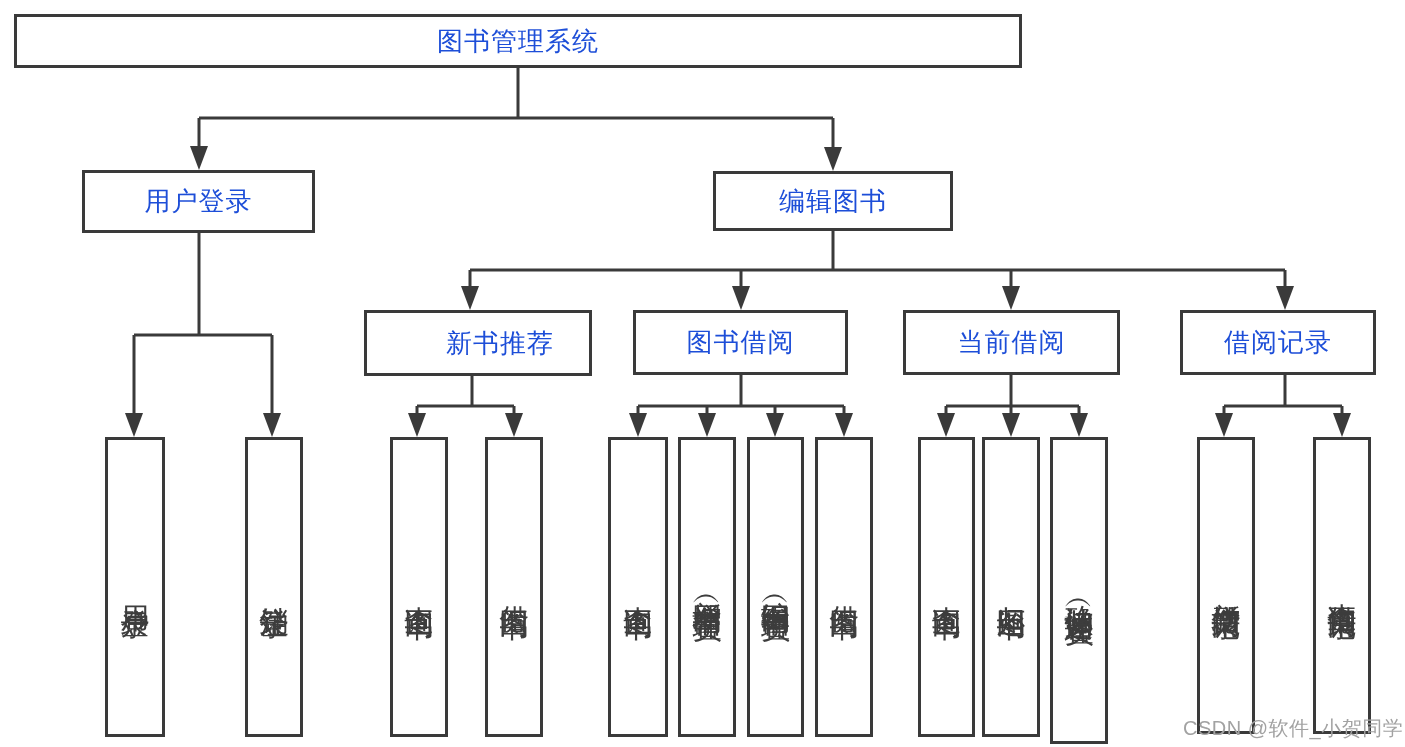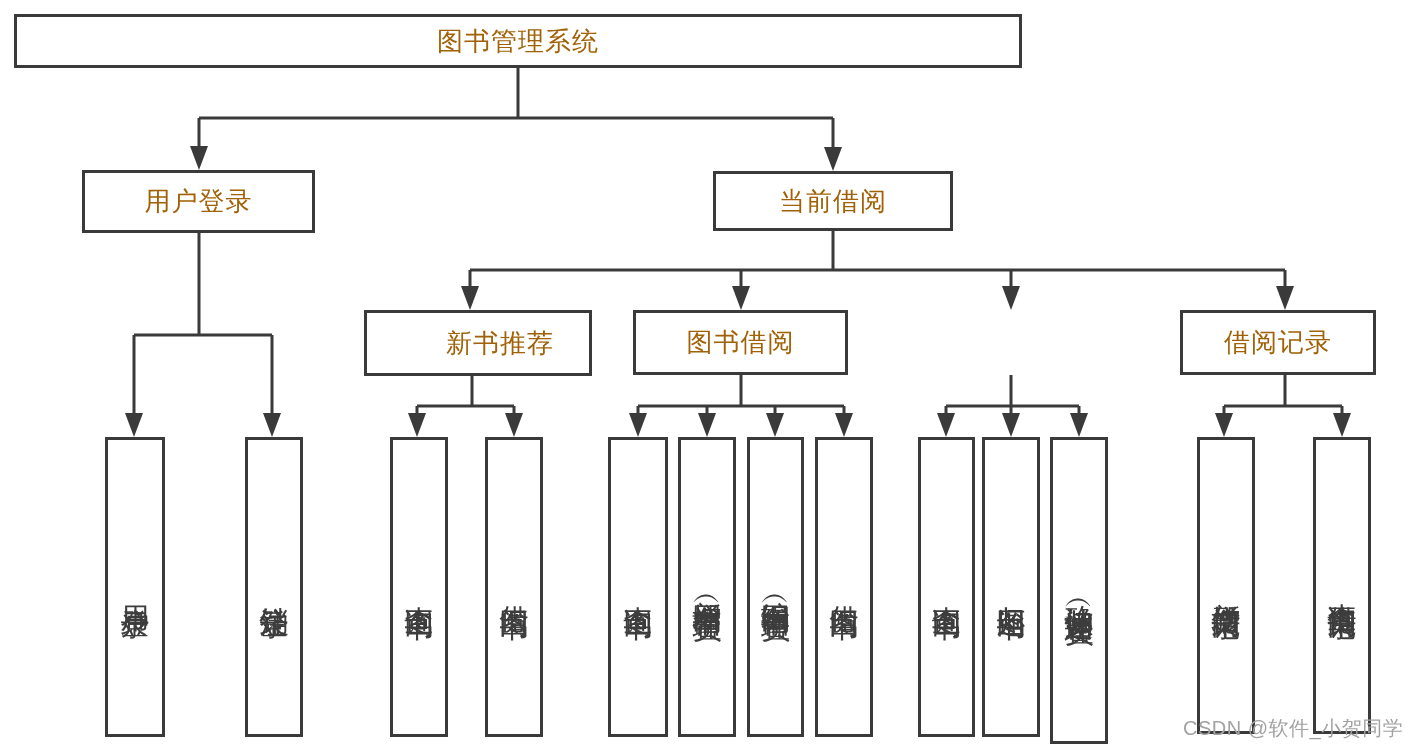--- a/index.html
+++ b/index.html
@@ -10,21 +10,21 @@
     font-family:"Liberation Sans","DejaVu Sans",sans-serif;
     overflow:hidden;
   }
   .connectors{position:absolute;left:0;top:0;width:1405px;height:747px;}
   .node{
     position:absolute;
     box-sizing:border-box;
     border:3px solid #3a3a3a;
     background:#ffffff;
     display:flex;align-items:center;justify-content:center;
-    color:#a16207;
+    color:#1d4ed8;
     font-size:26px;
     letter-spacing:1px;
     white-space:nowrap;
   }
   .leaf{
     position:absolute;
     box-sizing:border-box;
     border:3px solid #3a3a3a;
     background:#ffffff;
     display:flex;align-items:center;justify-content:center;
@@ -95,28 +95,31 @@
   </svg>
 
   <div class="node" style="left:14px;top:14px;width:1008px;height:54px;">
     <span>图书管理系统</span>
   </div>
 
   <div class="node" style="left:82px;top:170px;width:233px;height:63px;">
     <span>用户登录</span>
   </div>
   <div class="node" style="left:713px;top:171px;width:240px;height:60px;">
-    <span>当前借阅</span>
+    <span>编辑图书</span>
   </div>
 
   <div class="node" style="left:364px;top:310px;width:228px;height:66px;padding-left:44px;">
     <span>新书推荐</span>
   </div>
   <div class="node" style="left:633px;top:310px;width:215px;height:65px;">
     <span>图书借阅</span>
+  </div>
+  <div class="node" style="left:903px;top:310px;width:217px;height:65px;">
+    <span>当前借阅</span>
   </div>
   <div class="node" style="left:1180px;top:310px;width:196px;height:65px;">
     <span>借阅记录</span>
   </div>
 
   <div class="leaf" style="left:105px;top:437px;width:60px;height:300px;">
     <span>用户登录</span>
   </div>
   <div class="leaf" style="left:245px;top:437px;width:58px;height:300px;">
     <span>注销登录</span>

